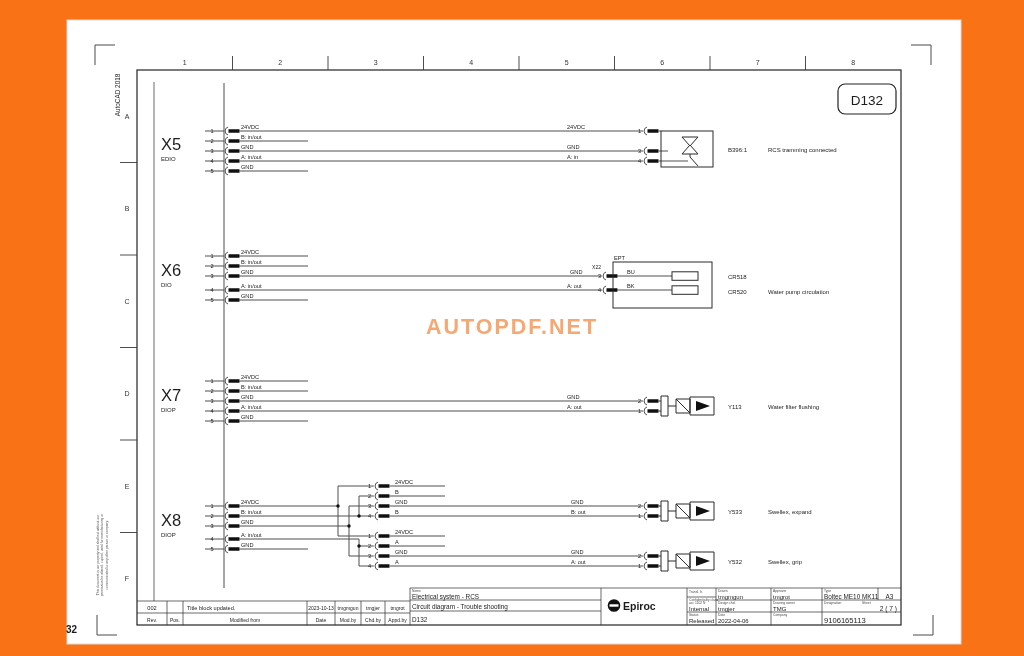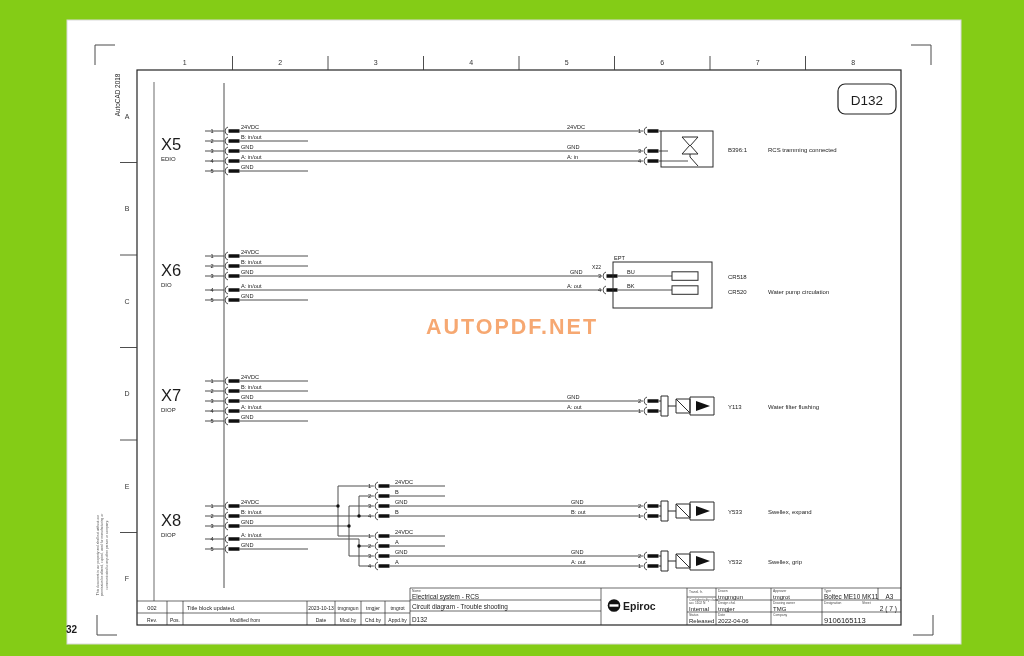--- a/index.html
+++ b/index.html
@@ -1,16 +1,16 @@
 <!DOCTYPE html>
 <html><head>
 <meta charset="utf-8">
 <style>
   html,body{margin:0;padding:0;background:#fafafa;}
-  .stage{position:relative;width:1024px;height:656px;background:#84cc16;overflow:hidden;}
+  .stage{position:relative;width:1024px;height:656px;background:#f97316;overflow:hidden;}
   svg{position:absolute;left:0;top:0;}
   text{font-family:"Liberation Sans","DejaVu Sans",sans-serif;fill:#1c1c1c;}
   .t3{font-size:3.3px;fill:#4a4a4a;}
   .t5{font-size:5px;}
   .t55{font-size:5.6px;}
   .t6{font-size:6px;}
   .t63{font-size:6.4px;}
   .t65{font-size:6.6px;}
   .t7{font-size:7px;fill:#333;}
   .t75{font-size:7.6px;}

